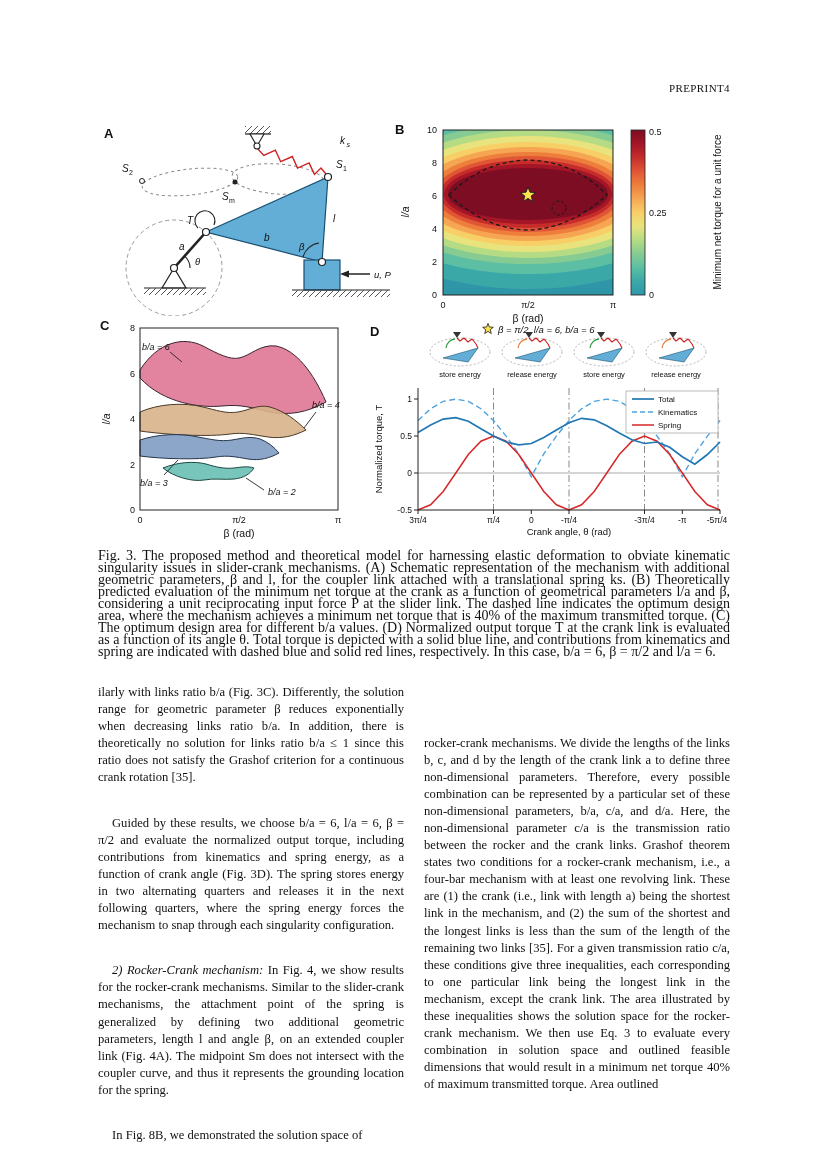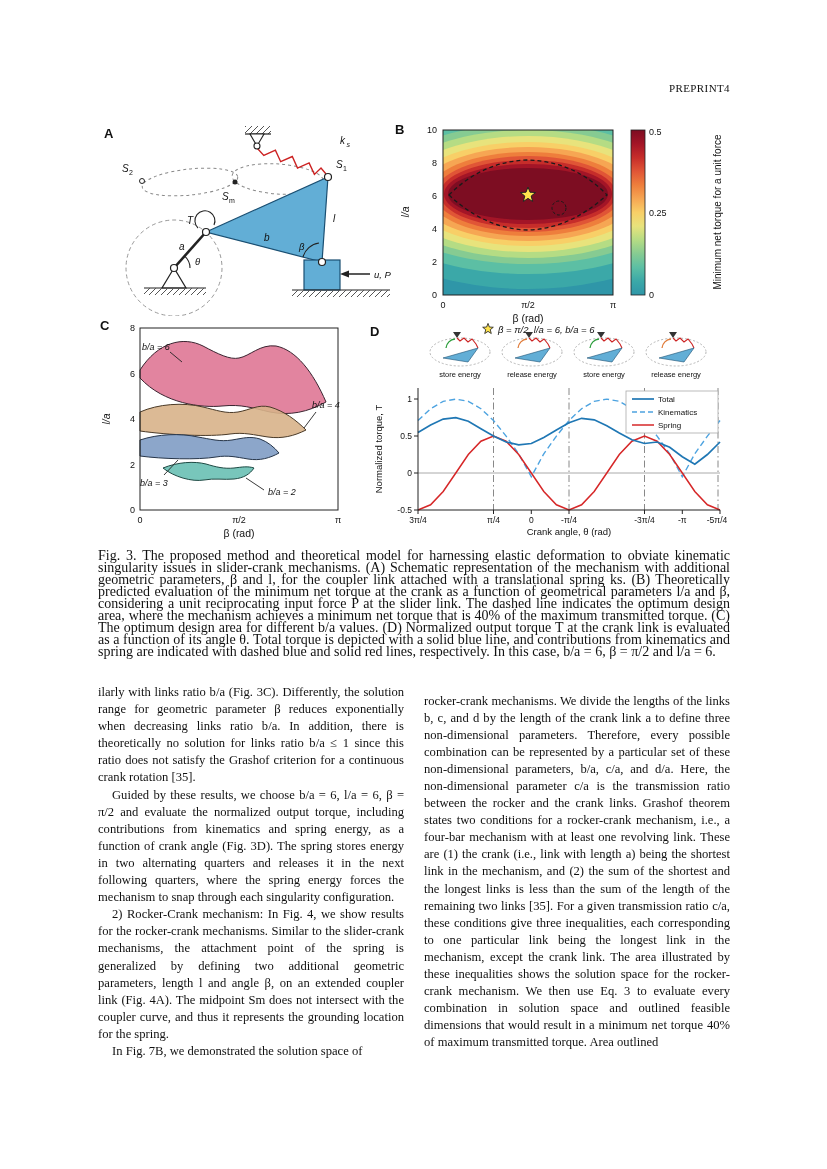--- a/index.html
+++ b/index.html
@@ -18,22 +18,22 @@
   .panel { position:absolute; }
   .panel svg { display:block; }
   svg text { font-family:"Liberation Sans", sans-serif; fill:#111; }
   .caption {
     position:absolute; top:550px; left:98px; width:632px;
     font-size:14px; line-height:12px; text-align:justify; color:#111;
   }
   .columns { position:absolute; top:684px; left:98px; width:632px; display:flex; gap:20px;align-items:center; }
   .col { width:306px; font-size:12.6px; line-height:17.1px; text-align:justify; }
   .col p { margin:0; }
-  .col p.indent { text-indent:14px; }
-  .italic { }
+  .col p.indent { text-indent:14px;margin-top:28px; }
+  .italic { font-style:italic; }
 </style>
 </head>
 <body>
 
 <div class="page">
 
   <div class="header">
     <span>PREPRINT</span>
     <span>4</span>
   </div>
@@ -340,20 +340,20 @@
 
   </div>
 
   <div class="caption">Fig. 3.  The proposed method and theoretical model for harnessing elastic deformation to obviate kinematic singularity issues in slider-crank mechanisms. (A) Schematic representation of the mechanism with additional geometric parameters, β and l, for the coupler link attached with a translational spring ks. (B) Theoretically predicted evaluation of the minimum net torque at the crank as a function of geometrical parameters l/a and β, considering a unit reciprocating input force P at the slider link. The dashed line indicates the optimum design area, where the mechanism achieves a minimum net torque that is 40% of the maximum transmitted torque. (C) The optimum design area for different b/a values. (D) Normalized output torque T at the crank link is evaluated as a function of its angle θ. Total torque is depicted with a solid blue line, and contributions from kinematics and spring are indicated with dashed blue and solid red lines, respectively. In this case, b/a = 6, β = π/2 and l/a = 6.</div>
 
   <div class="columns">
     <div class="col">
       <p>ilarly with links ratio b/a (Fig. 3C). Differently, the solution range for geometric parameter β reduces exponentially when decreasing links ratio b/a. In addition, there is theoretically no solution for links ratio b/a ≤ 1 since this ratio does not satisfy the Grashof criterion for a continuous crank rotation [35].</p>
       <p class="indent">Guided by these results, we choose b/a = 6, l/a = 6, β = π/2 and evaluate the normalized output torque, including contributions from kinematics and spring energy, as a function of crank angle (Fig. 3D). The spring stores energy in two alternating quarters and releases it in the next following quarters, where the spring energy forces the mechanism to snap through each singularity configuration.</p>
       <p class="indent"><span class="italic">2) Rocker-Crank mechanism:</span><span> In Fig. 4, we show results for the rocker-crank mechanisms. Similar to the slider-crank mechanisms, the attachment point of the spring is generalized by defining two additional geometric parameters, length l and angle β, on an extended coupler link (Fig. 4A). The midpoint Sm does not intersect with the coupler curve, and thus it represents the grounding location for the spring.</span></p>
-      <p class="indent">In Fig. 7B, we demonstrated the solution space of</p>
+      <p class="indent">In Fig. 8B, we demonstrated the solution space of</p>
     </div>
     <div class="col">
       <p>rocker-crank mechanisms. We divide the lengths of the links b, c, and d by the length of the crank link a to define three non-dimensional parameters. Therefore, every possible combination can be represented by a particular set of these non-dimensional parameters, b/a, c/a, and d/a. Here, the non-dimensional parameter c/a is the transmission ratio between the rocker and the crank links. Grashof theorem states two conditions for a rocker-crank mechanism, i.e., a four-bar mechanism with at least one revolving link. These are (1) the crank (i.e., link with length a) being the shortest link in the mechanism, and (2) the sum of the shortest and the longest links is less than the sum of the length of the remaining two links [35]. For a given transmission ratio c/a, these conditions give three inequalities, each corresponding to one particular link being the longest link in the mechanism, except the crank link. The area illustrated by these inequalities shows the solution space for the rocker-crank mechanism. We then use Eq. 3 to evaluate every combination in solution space and outlined feasible dimensions that would result in a minimum net torque 40% of maximum transmitted torque. Area outlined</p>
     </div>
   </div>
 
 </div>
 
 </body></html>

